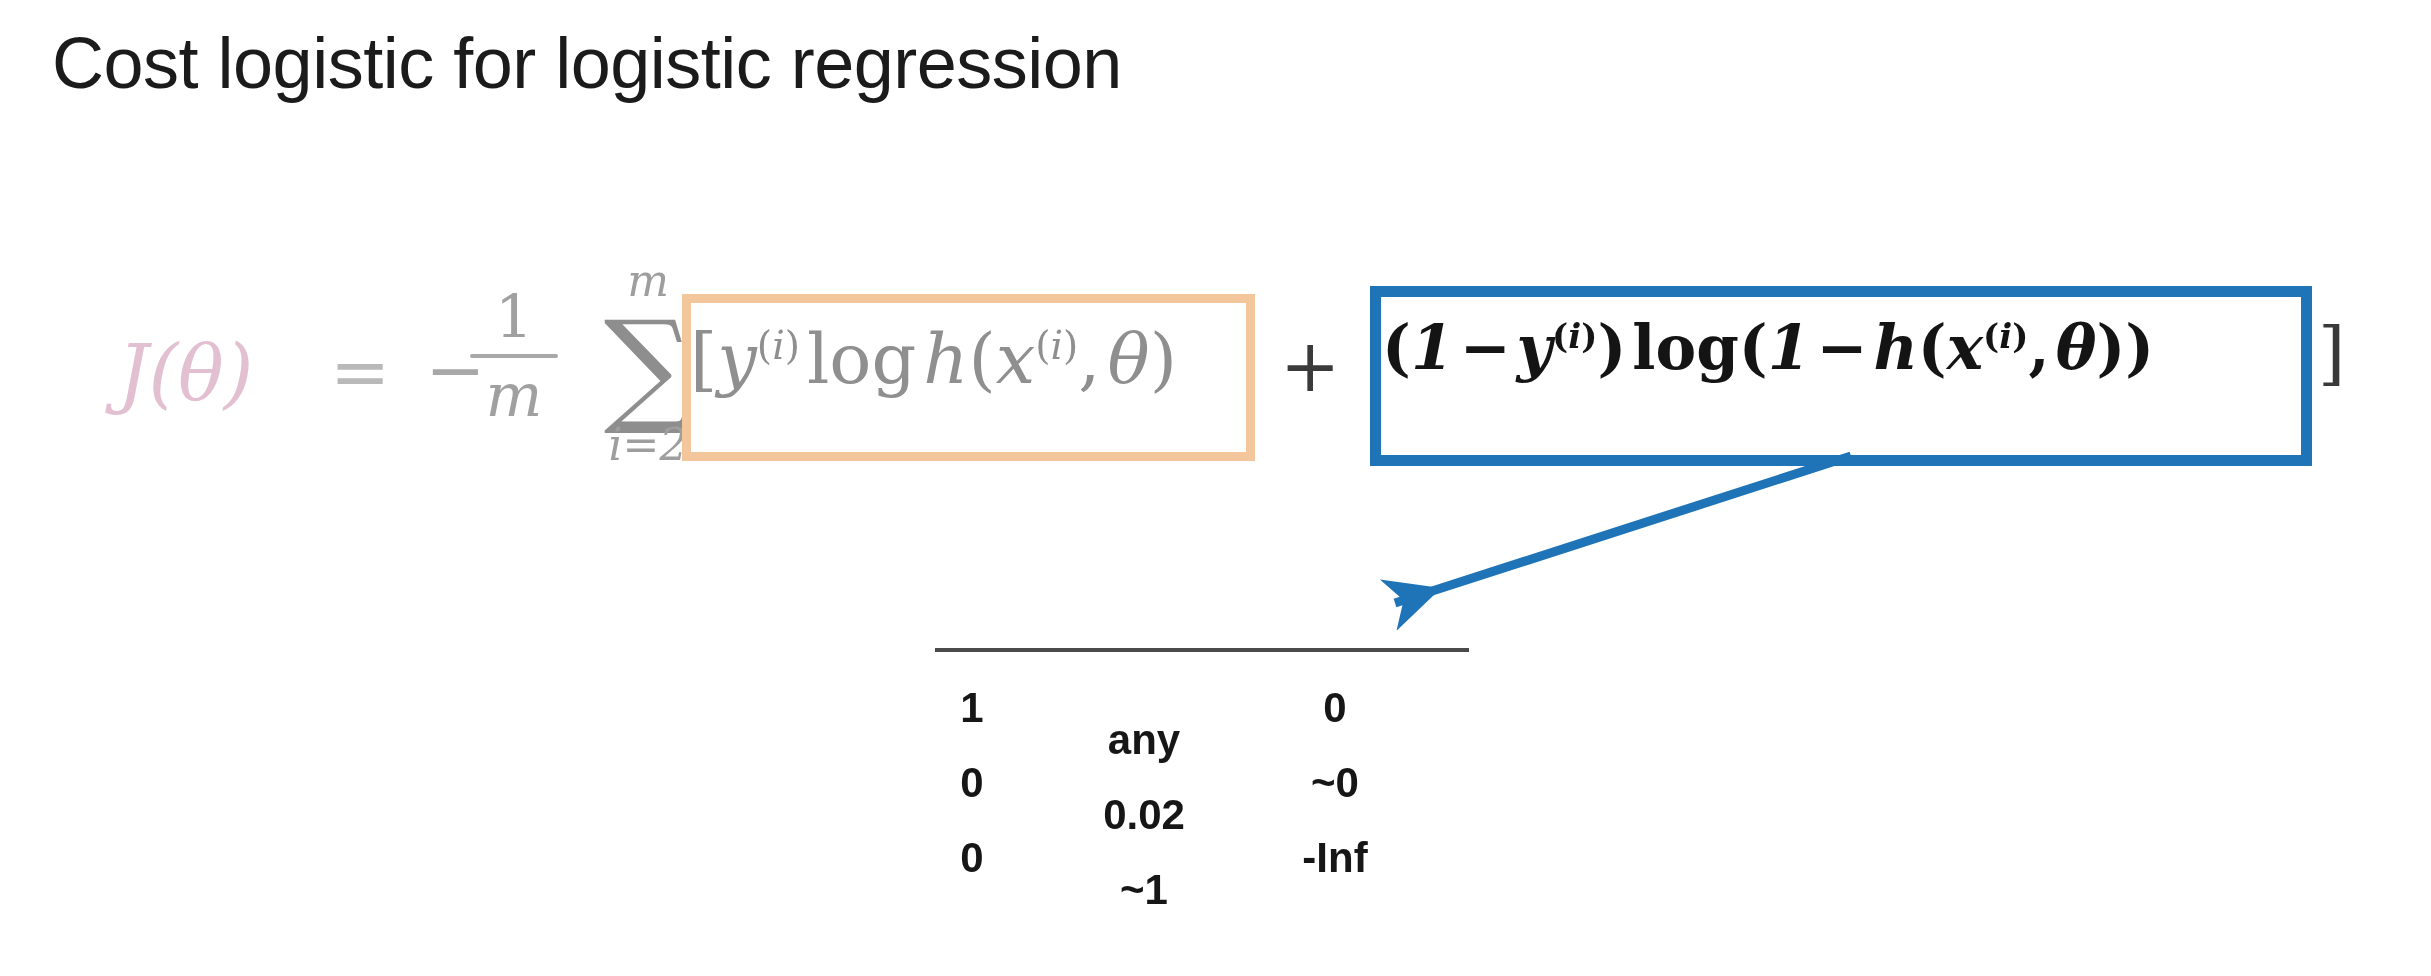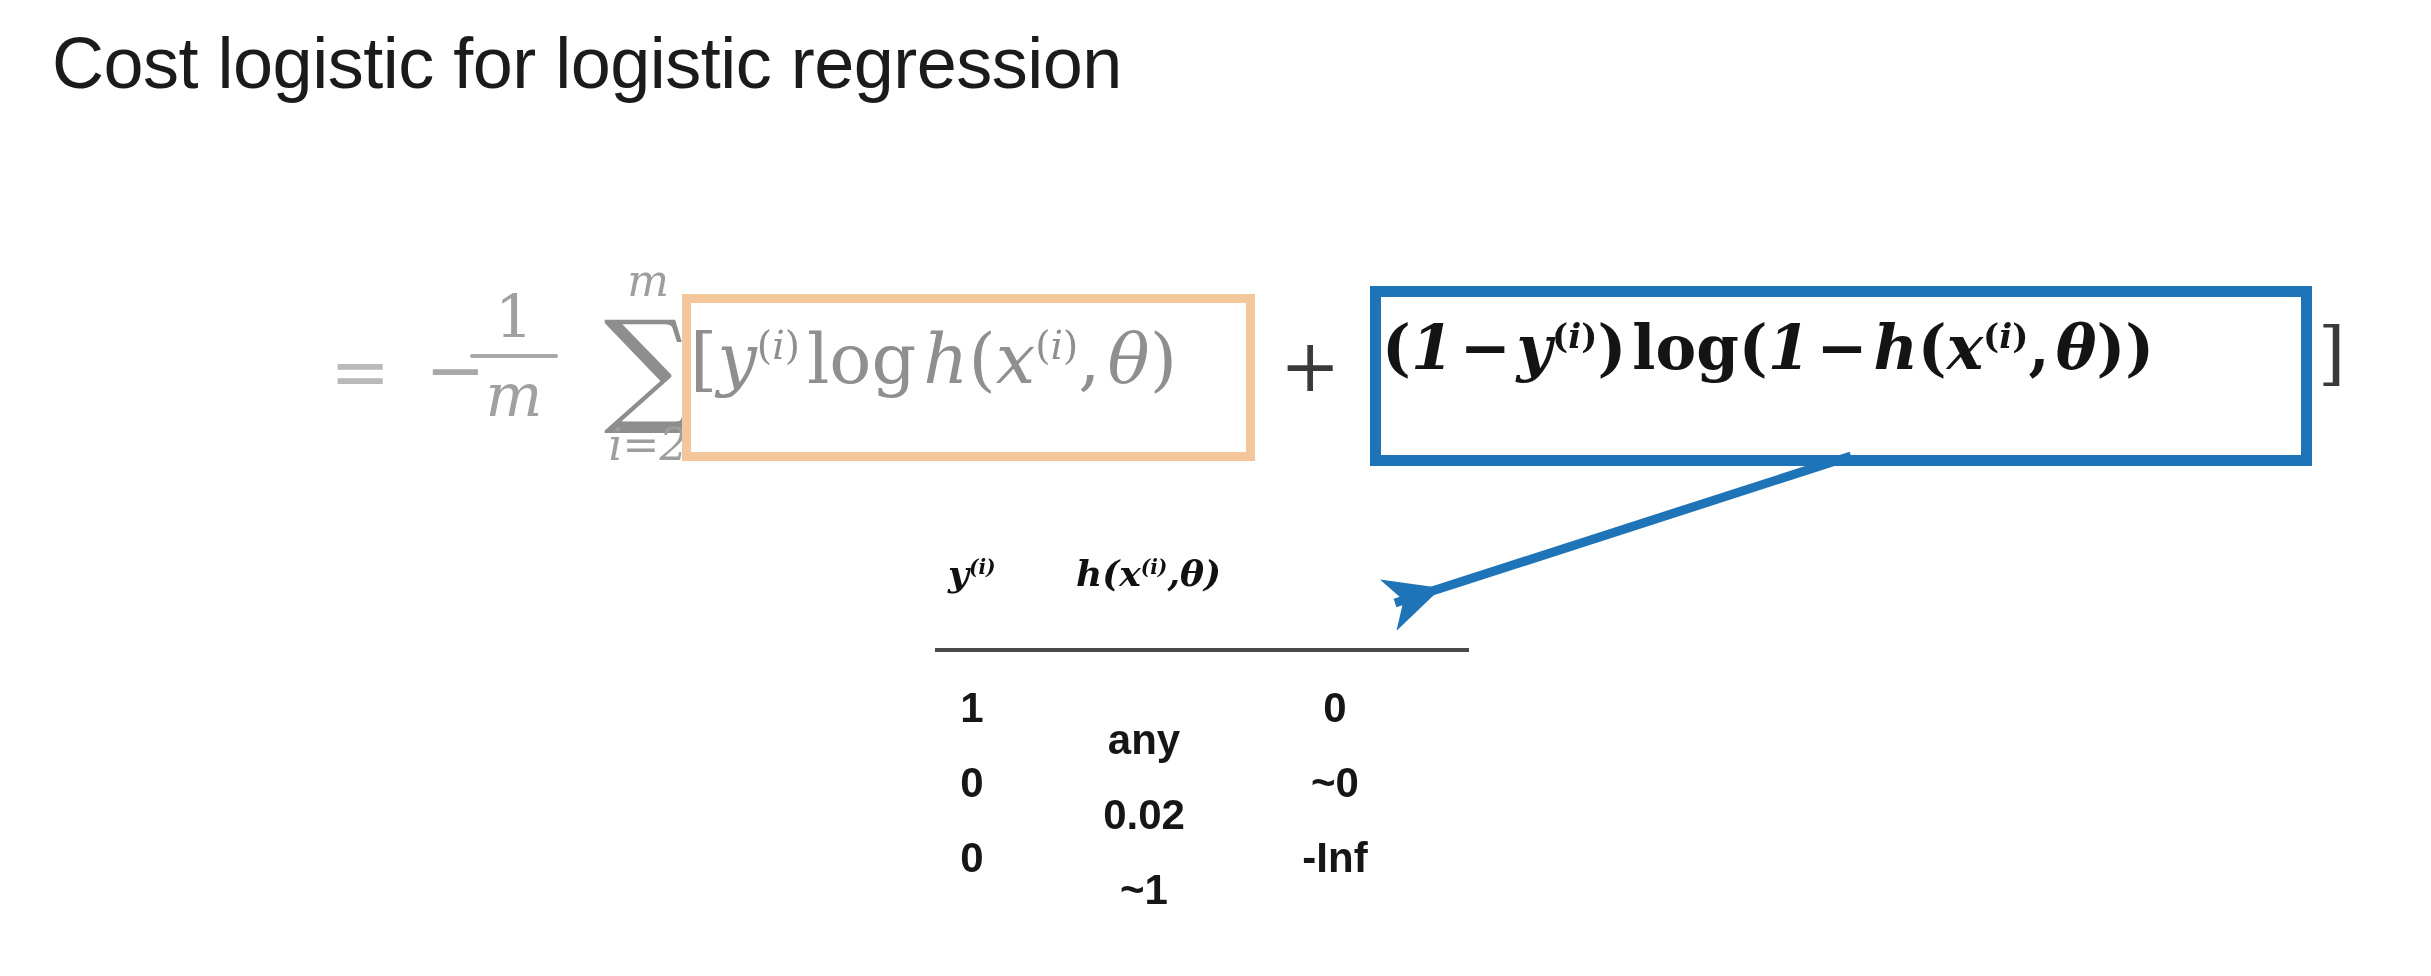--- a/index.html
+++ b/index.html
@@ -280,20 +280,21 @@
   #truth-table .c1 { left: 140px; width: 148px; margin-top: 32px; }
   #truth-table .c2 { left: 330px; width: 150px; }
 </style>
 </head>
 <body>
 
 <div id="slide-title">Cost logistic for logistic regression</div>
 
 <div id="equation-row">
 
+  <div id="jtheta" class="mathserif">J(θ)</div>
 
   <div id="equals-sign">=</div>
 
   <div id="minus-sign">−</div>
 
   <div id="fraction-one-over-m">
     <span class="num">1</span>
     <span class="bar"></span>
     <span class="den">m</span>
   </div>
@@ -325,28 +326,20 @@
   <defs>
     <marker id="arrowhead" markerWidth="7" markerHeight="7" refX="5.6" refY="3.2" orient="auto" markerUnits="strokeWidth">
       <path d="M6.4,0.2 L0.2,3.2 L6.4,6.2 L4.6,3.2 Z" fill="#1f74b8"></path>
     </marker>
   </defs>
   <line x1="496" y1="16" x2="40" y2="163" stroke="#1f74b8" stroke-width="9" marker-end="url(#arrowhead)"></line>
 </svg>
 
 <div id="truth-table">
 
-  <div class="thead">
-    <div id="th-y" class="th">
-      y<sup class="idx">(i)</sup>
-    </div>
-    <div id="th-h" class="th">
-      h(x<sup class="idx">(i)</sup>,θ)
-    </div>
-  </div>
 
   <div id="table-rule"></div>
 
   <div class="tbody">
 
     <div class="row">
       <div class="cell c0">1</div>
       <div class="cell c1">any</div>
       <div class="cell c2">0</div>
     </div>

